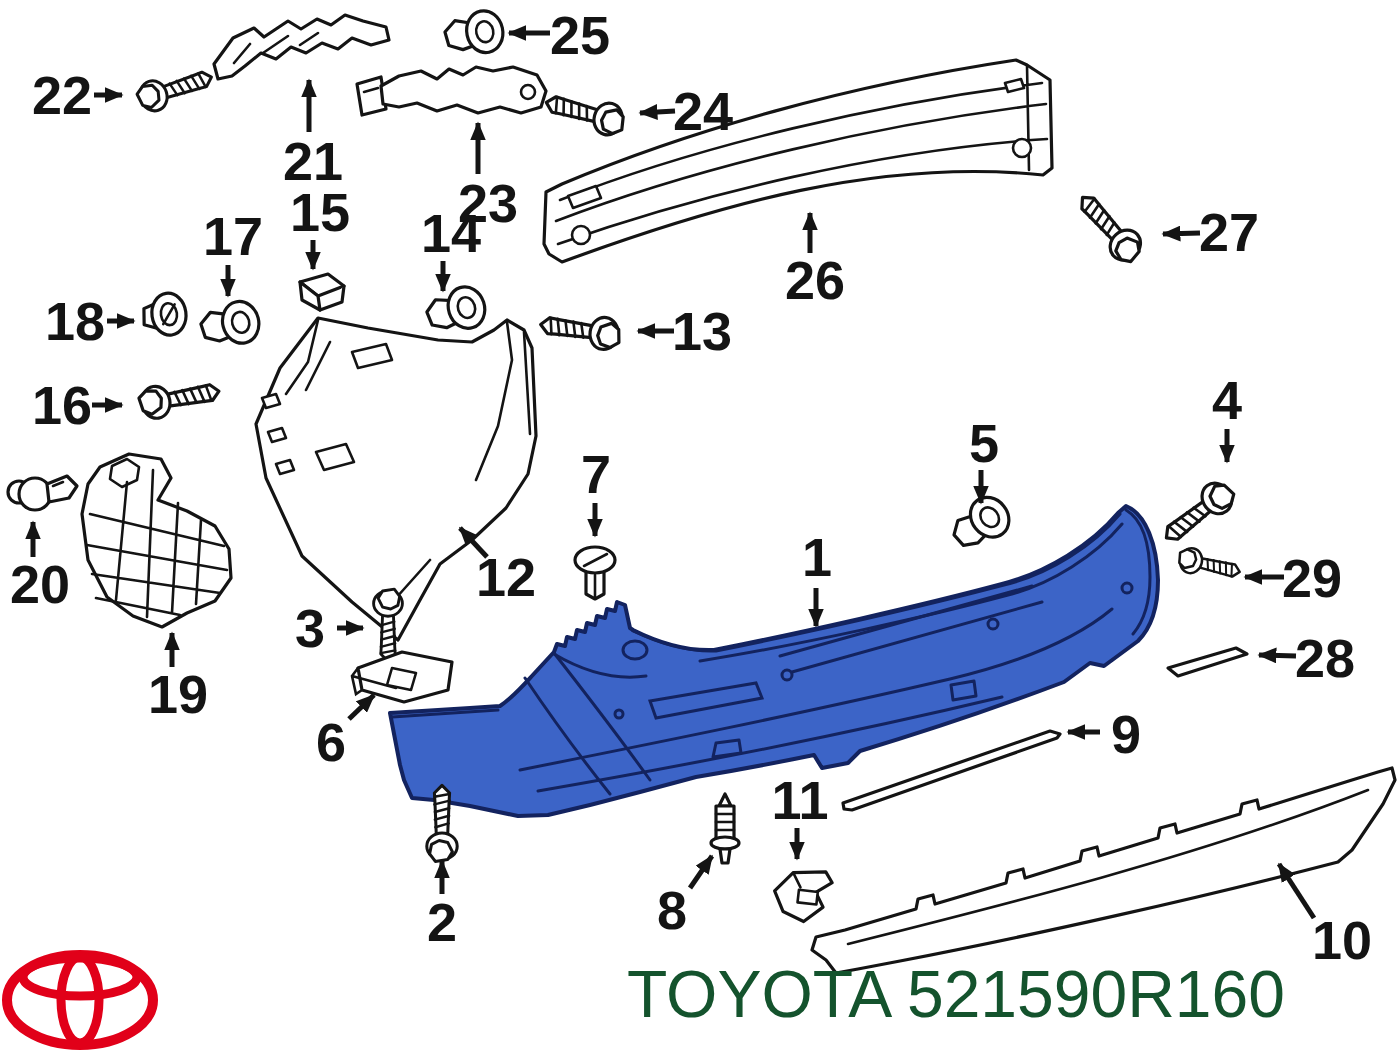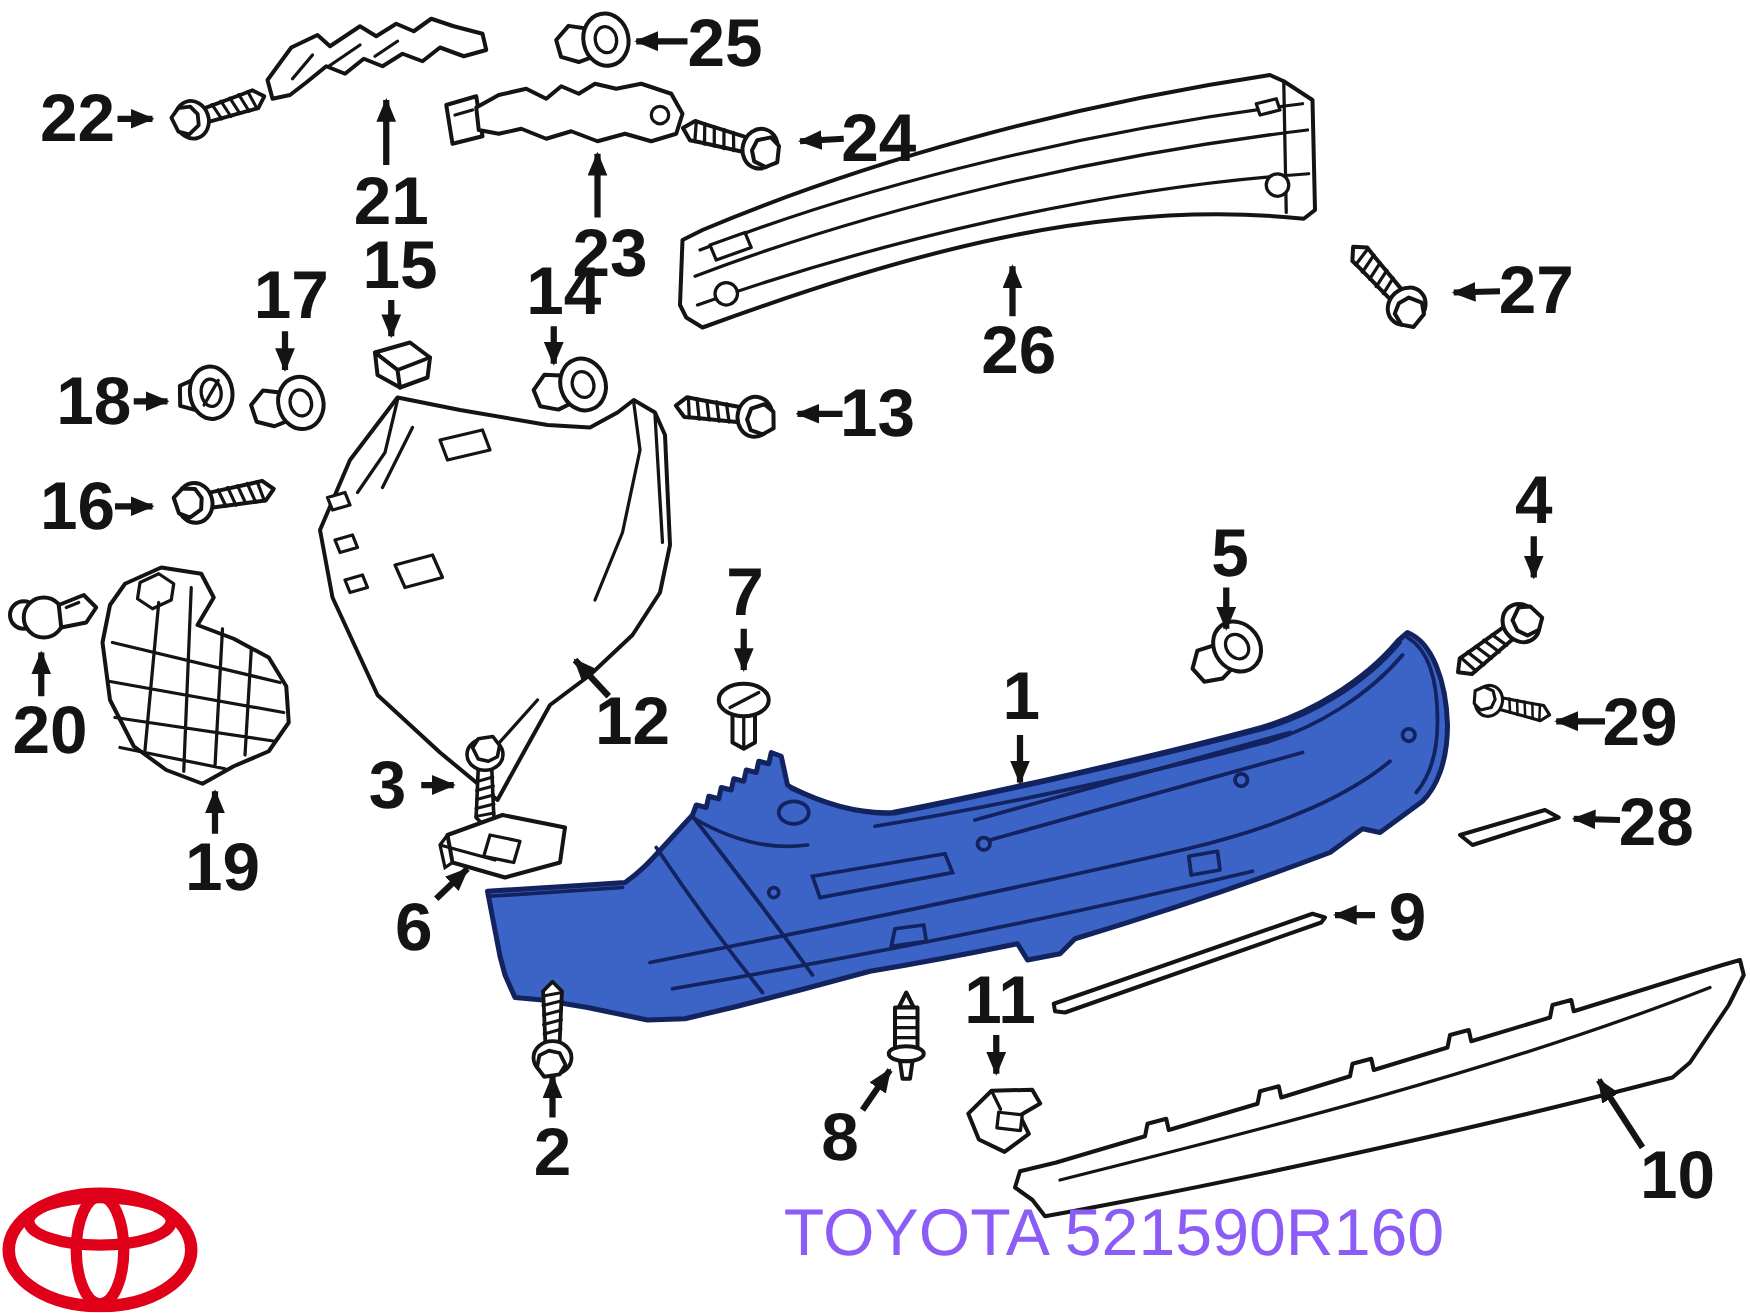--- a/index.html
+++ b/index.html
@@ -13,22 +13,22 @@
          font-family:"Liberation Sans", sans-serif;}
   svg{position:absolute;left:0;top:0;}
   .ln  { fill:#fff; stroke:var(--ink); stroke-width:3.2; stroke-linejoin:round; stroke-linecap:round; }
   .lnw { fill:#fff; stroke:var(--ink); stroke-width:2.6; stroke-linejoin:round; }
   .lns { fill:none; stroke:var(--ink); stroke-width:2.6; stroke-linecap:round; }
   .bumper{ fill:var(--bumper-fill); stroke:var(--bumper-line); stroke-width:4; stroke-linejoin:round; }
   .bd  { fill:none; stroke:var(--bumper-line); stroke-width:3; stroke-linecap:round; }
   .bdw { fill:var(--bumper-fill); stroke:var(--bumper-line); stroke-width:3; stroke-linejoin:round; }
   .callout-arrow{ stroke:var(--ink); stroke-width:5; }
   .callout-text{ font-family:"Liberation Sans", sans-serif; font-weight:700; font-size:54px; fill:var(--ink); }
-  .footer{ position:absolute; left:627px; top:956px; font-size:53px; font-weight:400;
-           color:#8b5cf6; white-space:nowrap; letter-spacing:0;text-align:center; }
+  .footer{ position:absolute; left:627px; top:956px; font-size:66px; font-weight:400;
+           color:#14532d; white-space:nowrap; letter-spacing:0;text-align:center; }
 </style>
 </head>
 <body>
 
 <div class="stage">
   <svg width="1400" height="1050" viewBox="0 0 1400 1050">
     <defs>
       <marker id="ah" viewBox="0 0 12 10" refX="11" refY="5" markerWidth="19" markerHeight="16" markerUnits="userSpaceOnUse" orient="auto">
         <path d="M0,0 L12,5 L0,10 Z" fill="#141414"></path>
       </marker>

